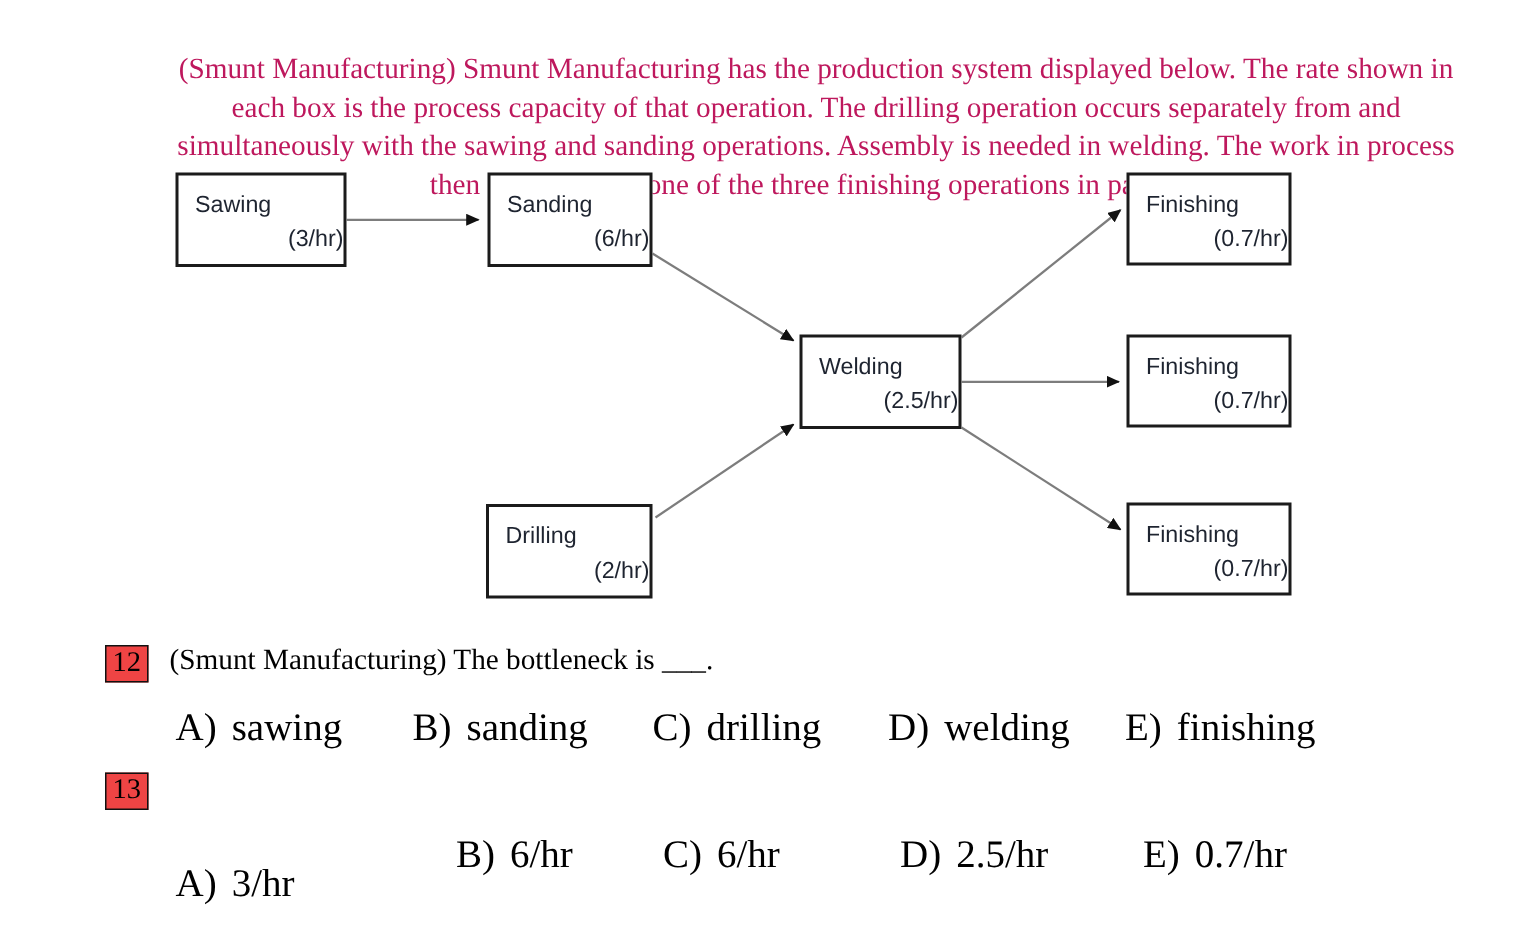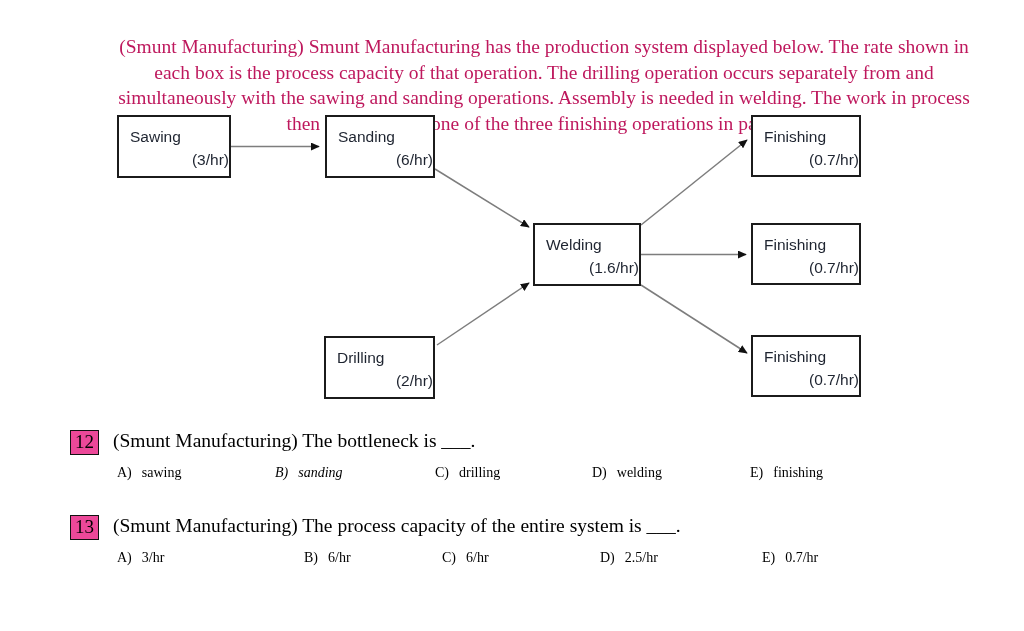--- a/index.html
+++ b/index.html
@@ -82,42 +82,42 @@
     left: 70px;
     top: 2px;
     box-sizing: border-box;
     border: 1.6px solid #111111;
     width: 29px;
     height: 25px;
     font-family: "Liberation Serif", serif;
     font-size: 19px;
     line-height: 22px;
     text-align: center;
-    background: #ec4899;
+    background: #ef4444;
   }
   .q-stem-text {
     position: absolute;
     left: 113px;
     top: 0px;
     font-family: "Liberation Serif", serif;
     font-size: 19.5px;
     line-height: 26px;
     white-space: nowrap;
     text-align: center;
   }
   .q-options-row {
     position: relative;
     height: 28px;
     margin-top: 4px;
   }
   .q-option {
     position: absolute;
-    top: 0;
-    font-family: "Liberation Serif", serif;
-    font-size: 14px;
+    top: 12px;
+    font-family: "Liberation Serif", serif;
+    font-size: 26px;
     line-height: 26px;
     white-space: nowrap;
   }
   .q-option .opt-letter { margin-right: 10px; }
 </style>
 </head>
 <body>
 
 <div id="intro-paragraph">(Smunt Manufacturing) Smunt Manufacturing has the production system displayed below. The rate shown in each box is the process capacity of that operation. The drilling operation occurs separately from and simultaneously with the sawing and sanding operations. Assembly is needed in welding. The work in process then goes through one of the three finishing operations in parallel.</div>
 
@@ -148,21 +148,21 @@
     <span class="bx-rate">(3/hr)</span>
   </div>
 
   <div class="proc-box" id="box-sanding">
     <span class="bx-name">Sanding</span>
     <span class="bx-rate">(6/hr)</span>
   </div>
 
   <div class="proc-box" id="box-welding">
     <span class="bx-name">Welding</span>
-    <span class="bx-rate">(1.6/hr)</span>
+    <span class="bx-rate">(2.5/hr)</span>
   </div>
 
   <div class="proc-box" id="box-drilling">
     <span class="bx-name">Drilling</span>
     <span class="bx-rate">(2/hr)</span>
   </div>
 
   <div class="proc-box" id="box-finishing-1">
     <span class="bx-name">Finishing</span>
     <span class="bx-rate">(0.7/hr)</span>
@@ -181,42 +181,41 @@
 
 <div class="question-block" id="question-12">
   <div class="q-stem-row">
     <div class="q-number-box">12</div>
     <div class="q-stem-text">(Smunt Manufacturing) The bottleneck is ___.</div>
   </div>
   <div class="q-options-row">
     <div class="q-option" style="left:117px;">
       <span class="opt-letter">A)</span><span>sawing</span>
     </div>
-    <div class="q-option" style="left:275px;font-style:italic;">
+    <div class="q-option" style="left:275px;">
       <span class="opt-letter">B)</span><span>sanding</span>
     </div>
     <div class="q-option" style="left:435px;">
       <span class="opt-letter">C)</span><span>drilling</span>
     </div>
     <div class="q-option" style="left:592px;">
       <span class="opt-letter">D)</span><span>welding</span>
     </div>
     <div class="q-option" style="left:750px;">
       <span class="opt-letter">E)</span><span>finishing</span>
     </div>
   </div>
 </div>
 
 <div class="question-block" id="question-13">
   <div class="q-stem-row">
     <div class="q-number-box">13</div>
-    <div class="q-stem-text">(Smunt Manufacturing) The process capacity of the entire system is ___.</div>
   </div>
   <div class="q-options-row">
-    <div class="q-option" style="left:117px;">
+    <div class="q-option" style="left:117px;margin-top:19px;">
       <span class="opt-letter">A)</span><span>3/hr</span>
     </div>
     <div class="q-option" style="left:284px;margin-left:20px;">
       <span class="opt-letter">B)</span><span>6/hr</span>
     </div>
     <div class="q-option" style="left:442px;">
       <span class="opt-letter">C)</span><span>6/hr</span>
     </div>
     <div class="q-option" style="left:600px;">
       <span class="opt-letter">D)</span><span>2.5/hr</span>

